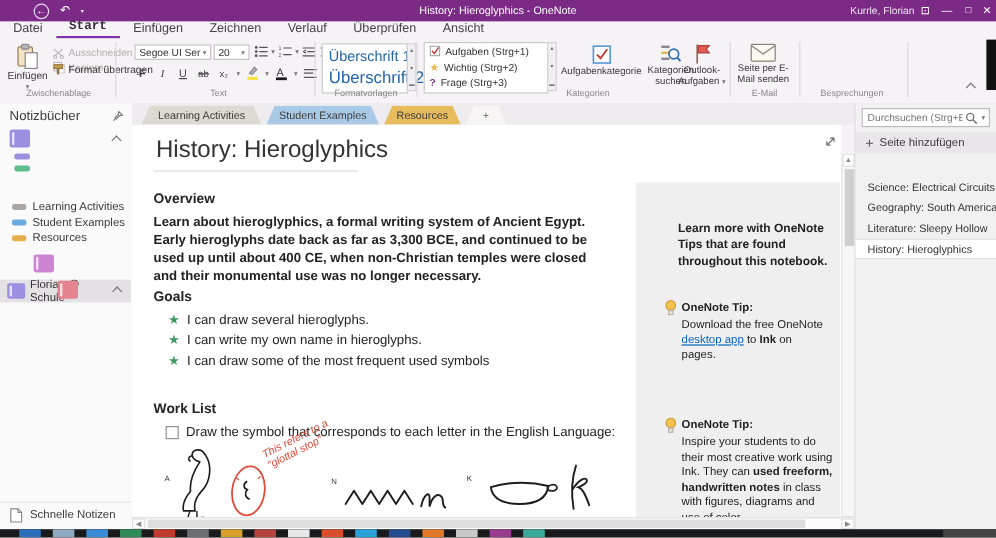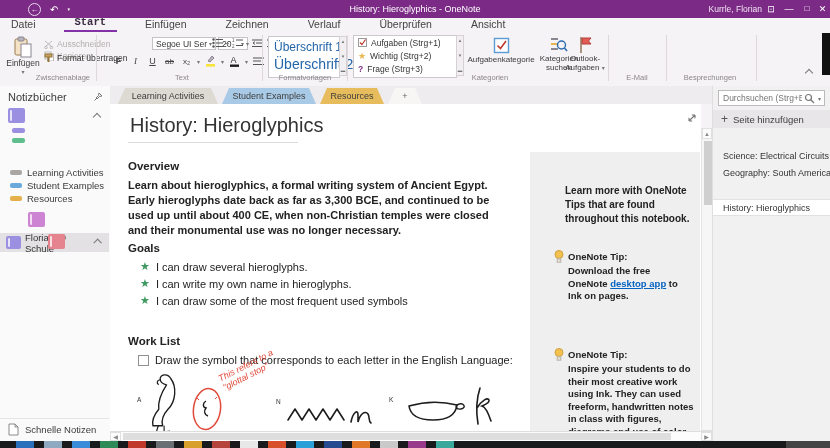--- a/index.html
+++ b/index.html
@@ -8,33 +8,33 @@
         -webkit-font-smoothing:antialiased;}
   .ab{position:absolute;}
   
   .titlebar{left:0;top:0;width:830px;height:18px;background:#7b2b85;color:#f3e6f5;}
   .titlebar .ttl{left:0;top:0;width:830px;height:18px;line-height:18px;text-align:center;font-size:9px;color:#fff;}
   .qat{left:28px;top:2px;height:14px;display:flex;align-items:center;gap:9px;color:#fff;}
   .backcirc{width:11px;height:11px;border:1px solid #e9d7ee;border-radius:50%;font-size:8px;line-height:11px;text-align:center;}
   .wc{top:0;height:18px;line-height:18px;color:#fff;text-align:center;font-size:9px;}
   .username{right:68px;top:0;height:18px;line-height:18px;font-size:8.5px;color:#f0e4f3;}
   
-  .menubar{left:0;top:18px;width:830px;height:14px;background:#f5f3f5;display:flex;gap:17px;align-items:flex-end;}
+  .menubar{left:0;top:18px;width:830px;height:14px;background:#f5f3f5;display:flex;gap:0;align-items:flex-end;}
   .menuitem{padding:0 11px;font-size:10.5px;color:#444;height:14px;line-height:13px;}
   .menuitem.active{font-weight:700;color:#3c2a44;border-bottom:2px solid #8331a7;font-family:Liberation Mono, monospace;}
   
   .ribbon{left:0;top:32px;width:830px;height:54px;background:#f5f3f5;border-bottom:1px solid #e1dde1;}
   .gdiv{top:3px;width:1px;height:46px;background:#dcd8dc;}
   .glabel{top:41px;font-size:7.5px;color:#8b868b;text-align:center;}
   .rbtn-lg{display:flex;flex-direction:column;align-items:center;font-size:8.5px;color:#3b3b3b;}
   .rsm{display:flex;align-items:center;gap:3px;font-size:8.5px;white-space:nowrap;}
   .grayed{color:#b3b0ae;}
   .ddw{font-size:6px;color:#777;}
   .inputbox{background:#fff;border:1px solid #c6c2c6;display:flex;align-items:center;justify-content:space-between;
-            padding:0 3px;font-size:8.5px;color:#333;height:13px;box-sizing:border-box;margin-left:40px;}
+            padding:0 3px;font-size:8.5px;color:#333;height:13px;box-sizing:border-box;}
   .ticon{width:13px;height:12px;display:inline-flex;align-items:center;justify-content:center;font-size:9px;color:#444;}
   .stylebox{background:#fff;border:1px solid #ccc8cc;}
   .styleentry{padding:1px 5px;color:#2365a8;white-space:nowrap;}
   .sspin{display:flex;flex-direction:column;justify-content:space-between;align-items:center;
          border:1px solid #d5d1d5;background:#f1eff1;width:8px;font-size:4.5px;color:#777;box-sizing:border-box;}
   .taglist{background:#fff;border:1px solid #ccc8cc;font-size:8.5px;}
   .tagrow{display:flex;align-items:center;gap:4px;height:13px;padding-left:4px;white-space:nowrap;}
   .chev{display:inline-block;width:5px;height:5px;border-right:1.4px solid #777;border-bottom:1.4px solid #777;transform:rotate(-135deg);}
   
   .sbl{left:0;top:86px;width:110px;height:355px;background:#fbfafb;border-right:1px solid #e3e0e3;}
@@ -53,21 +53,21 @@
   .pagetitle{left:20px;top:10px;font-size:20px;color:#333;}
   .titleline{left:18px;top:38px;width:170px;height:1px;background:#dcdcdc;}
   .h2{font-weight:700;font-size:11.5px;color:#222;}
   .body{font-size:11px;color:#222;line-height:15px;}
   .goalrow{display:flex;align-items:center;gap:6px;font-size:11px;color:#222;}
   .star{color:#3f9960;font-size:11px;}
   .cb{width:9px;height:9px;border:1px solid #919191;background:#fff;display:inline-block;}
   .tipsbox{left:420px;top:48px;width:170px;height:279px;background:#efeff0;}
   .tipintro{font-weight:700;font-size:10px;line-height:14px;color:#222;}
   .tiplabel{font-weight:700;font-size:9.5px;color:#222;}
-  .tipbody{font-size:9.5px;line-height:12.5px;color:#222;font-weight:bold;}
+  .tipbody{font-size:9.5px;line-height:12.5px;color:#222;}
   .link{color:#0563c1;text-decoration:underline;}
   .glabelmini{font-size:6.5px;color:#333;}
   .inknote{color:#e04a3a;font-size:9px;line-height:9.5px;font-style:italic;transform:rotate(-27deg);width:64px;}
   
   .vscroll{left:701px;top:128px;width:11px;height:313px;background:#f6f6f6;border-left:1px solid #e4e4e4;}
   .sbtn{background:#fcfcfc;border:1px solid #e0e0e0;color:#888;font-size:6px;line-height:10px;text-align:center;box-sizing:border-box;}
   .hscroll{left:110px;top:431px;width:602px;height:10px;background:#fcfcfc;border-top:1px solid #dedede;}
   
   .sbr{left:712px;top:86px;width:118px;height:355px;background:#f2f1f2;border-left:1px solid #e0dee0;}
   .search{left:5px;top:4px;width:107px;height:16px;background:#fff;border:1px solid #bdb9bd;box-sizing:border-box;display:flex;align-items:center;}
@@ -134,21 +134,21 @@
       </svg>
       <span>Kopieren</span>
     </div>
     <div class="ab rsm" style="left:44px;top:21px;">
       <svg width="10" height="10" viewBox="0 0 10 10">
         <rect x="1" y="1" width="7" height="3" fill="#c9a25a" stroke="#94743a"></rect>
           <rect x="3.5" y="4" width="2" height="5" fill="#94743a"></rect>
       </svg>
       <span>Format übertragen</span>
     </div>
-    <div class="ab glabel" style="left:8px;width:82px;text-align:right;">Zwischenablage</div>
+    <div class="ab glabel" style="left:8px;width:82px;">Zwischenablage</div>
     <div class="ab gdiv" style="left:96px;"></div>
 
     <div class="ab inputbox" style="left:112px;top:5px;width:64px;">
       <span>Segoe UI Ser</span>
         <span class="ddw">▾</span>
     </div>
     <div class="ab inputbox" style="left:178px;top:5px;width:30px;">
       <span>20</span>
         <span class="ddw">▾</span>
     </div>
@@ -270,20 +270,28 @@
       <svg width="16" height="18" viewBox="0 0 16 18">
         <path d="M4 1 V17" stroke="#8a6d4e" stroke-width="1.4"></path>
           <path d="M5 2 H14 L11.5 5 L14 8 H5 Z" fill="#e25b55" stroke="#b43d38"></path>
       </svg>
       <span>Outlook-</span>
       <span><span>Aufgaben</span> <span class="ddw">▾</span></span>
     </div>
     <div class="ab glabel" style="left:420px;width:140px;">Kategorien</div>
     <div class="ab gdiv" style="left:608px;"></div>
 
+    <div class="ab rbtn-lg" style="left:612px;top:4px;width:48px;font-size:8px;">
+      <svg width="22" height="16" viewBox="0 0 22 16">
+        <rect x="1" y="1" width="20" height="14" rx="1" fill="#fbf8f1" stroke="#8a8076"></rect>
+        <path d="M1 2 L11 9 L21 2" fill="none" stroke="#8a8076"></path>
+      </svg>
+      <span>Seite per E-</span>
+      <span>Mail senden</span>
+    </div>
     <div class="ab glabel" style="left:608px;width:58px;">E-Mail</div>
     <div class="ab gdiv" style="left:666px;"></div>
 
     <div class="ab glabel" style="left:666px;width:88px;">Besprechungen</div>
     <div class="ab gdiv" style="left:756px;"></div>
 
     <span class="ab chev" style="left:806px;top:38px;"></span>
     <div class="ab" style="left:822px;top:1px;width:8px;height:42px;background:#111;"></div>
   </div>
 
@@ -437,20 +445,21 @@
           <path d="M6.8 6.8 L10 10" stroke="#777" stroke-width="1.3"></path>
       </svg>
       <span class="ddw" style="padding:0 3px;">▾</span>
     </div>
     <div class="ab addpage">
       <span style="font-size:12px;color:#555;">+</span>
       <span>Seite hinzufügen</span>
     </div>
     <div class="ab pgrow" style="top:62px;">Science: Electrical Circuits</div>
     <div class="ab pgrow" style="top:79px;">Geography: South America</div>
+    <div class="ab pgrow" style="top:96px;">Literature: Sleepy Hollow</div>
     <div class="ab pgrow sel" style="top:113px;">History: Hieroglyphics</div>
   </div>
 
   <div class="ab taskbar">
     <div class="tkic" style="background:#2a6fbb;"></div>
     <div class="tkic" style="background:#8ea9c0;"></div>
     <div class="tkic" style="background:#3a8bd8;"></div>
     <div class="tkic" style="background:#2e8b57;"></div>
     <div class="tkic" style="background:#c0392b;"></div>
     <div class="tkic" style="background:#6a6f74;"></div>

